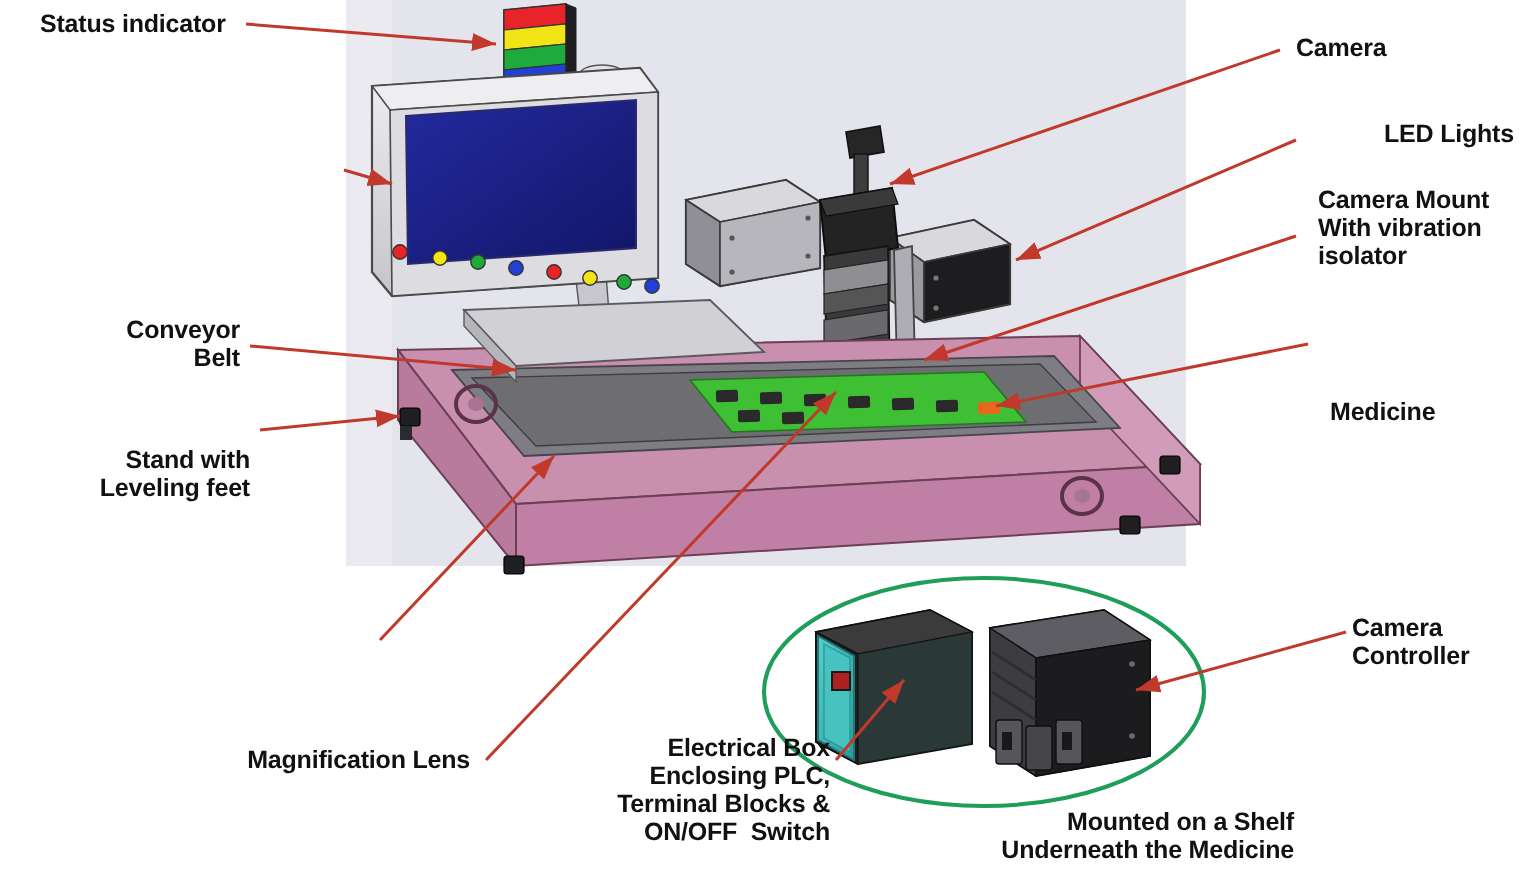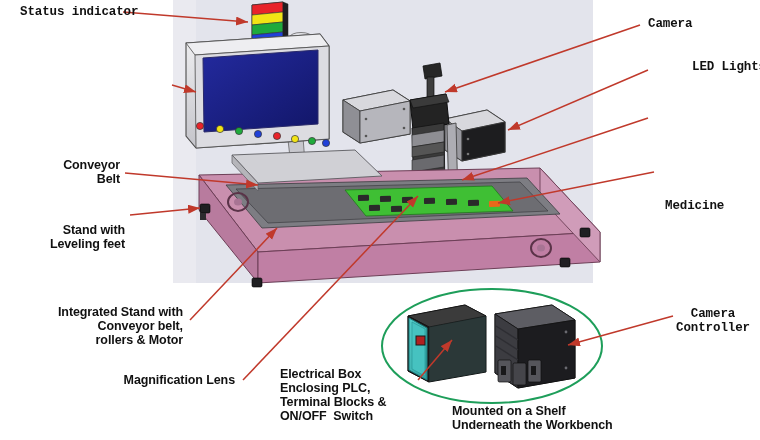--- a/index.html
+++ b/index.html
@@ -3,22 +3,22 @@
 <meta charset="utf-8">
 <style>
   html,body{margin:0;padding:0;background:#fff;}
   body{width:760px;height:440px;overflow:hidden;
        font-family:"Liberation Sans",sans-serif;}
   #stage{position:relative;width:760px;height:440px;background:#ffffff;}
   svg#scene{position:absolute;left:0;top:0;width:760px;height:440px;}
   .lbl{position:absolute;color:#111;font-weight:bold;font-size:12.5px;
        line-height:14px;white-space:pre;letter-spacing:-0.1px;}
   .lbl.r{text-align:right;}
-  .lbl.l{text-align:center;font-family:Liberation Mono, monospace;}
-  .lbl.c{text-align:left;}
+  .lbl.l{text-align:left;}
+  .lbl.c{text-align:right;}
 </style>
 </head>
 <body>
 
 <div id="stage">
 
 <svg id="scene" viewBox="0 0 760 440">
   <defs>
     <marker id="ah" markerWidth="9" markerHeight="9" refX="8" refY="3" orient="auto" markerUnits="strokeWidth">
       <path d="M0,0 L8,3 L0,6 z" fill="#c0392b"></path>
@@ -221,37 +221,37 @@
 
 <div class="lbl l" style="left:20px;top:5px;">Status indicator</div>
 
 
 <div class="lbl r" style="left:3px;top:223px;width:122px;">Stand with
 Leveling feet</div>
 
 <div class="lbl r" style="left:3px;top:158px;width:117px;">Conveyor
 Belt</div>
 
-<div class="lbl r" style="left:3px;top:305px;width:180px;">Integrated Stand with
-Conveyor belt,
-rollers &amp; Motor</div>
 
 <div class="lbl r" style="left:3px;top:373px;width:232px;text-align:right;">Magnification Lens</div>
 
 <div class="lbl l" style="left:648px;top:17px;">Camera</div>
 
 <div class="lbl l" style="left:662px;top:60px;margin-left:30px;">LED Lights</div>
 
+<div class="lbl l" style="left:659px;top:93px;">Camera Mount
+With vibration
+isolator</div>
 
 <div class="lbl l" style="left:665px;top:164px;margin-top:35px;">Medicine</div>
 
 <div class="lbl c" style="left:280px;top:367px;width:135px;">Electrical Box
 Enclosing PLC,
 Terminal Blocks &amp;
 ON/OFF  Switch</div>
 
 <div class="lbl l" style="left:676px;top:307px;">Camera
 Controller</div>
 
 <div class="lbl c" style="left:452px;top:404px;width:195px;">Mounted on a Shelf
-Underneath the Workbench</div>
+Underneath the Medicine</div>
 
 </div>
 
 </body></html>

